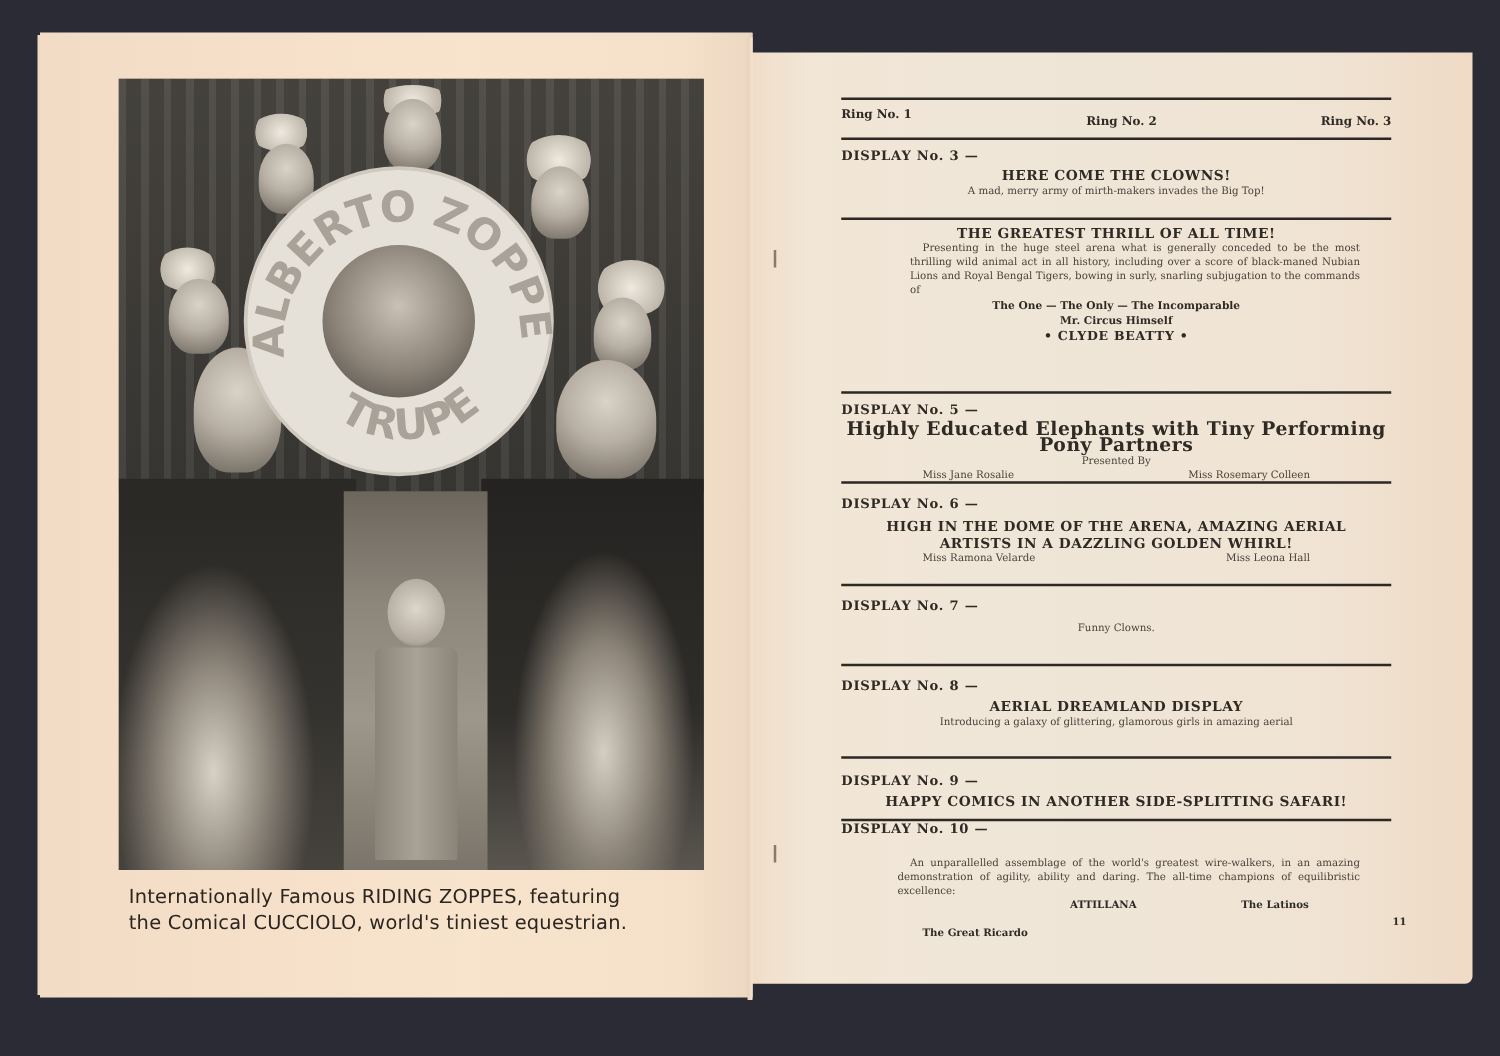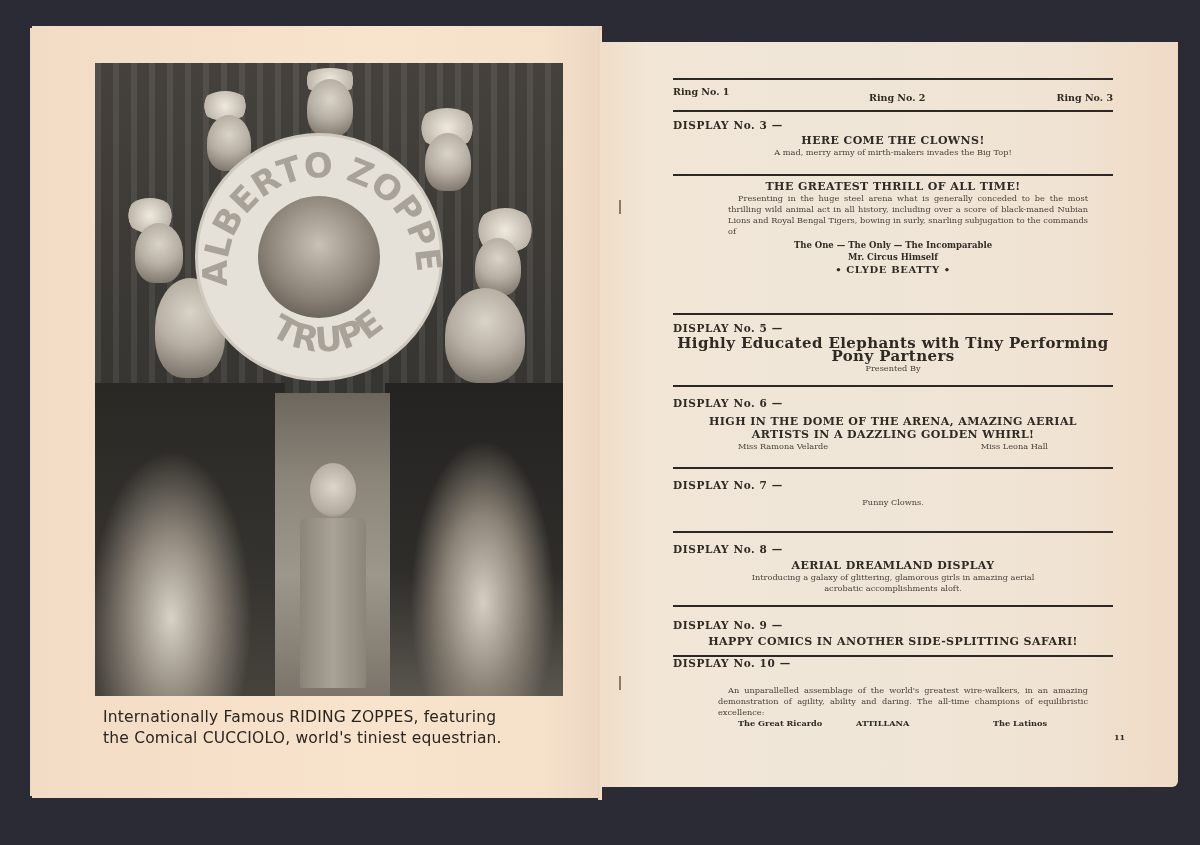--- a/index.html
+++ b/index.html
@@ -213,20 +213,24 @@
     <div class="centered-bold" style="margin-top:2px;">The One — The Only — The Incomparable</div>
     <div class="centered-bold">Mr. Circus Himself</div>
     <div class="star-name">• CLYDE BEATTY •</div>
   </div>
   <div class="rule"></div>
 
   <div class="display" style="height:70px;">
     <div class="display-no">DISPLAY No. 5 —</div>
     <div class="display-title" style="font-size:15px;">Highly Educated Elephants with Tiny Performing Pony Partners</div>
     <div class="display-desc">Presented By</div>
+    <div class="pair">
+      <span style="left:65px;">Miss Jane Rosalie</span>
+      <span style="right:65px;">Miss Rosemary Colleen</span>
+    </div>
   </div>
   <div class="rule"></div>
 
   <div class="display" style="height:80px;">
     <div class="display-no" style="padding-top:10px;height:28px;">DISPLAY No. 6 —</div>
     <div class="display-title">HIGH IN THE DOME OF THE ARENA, AMAZING AERIAL</div>
     <div class="display-title">ARTISTS IN A DAZZLING GOLDEN WHIRL!</div>
     <div class="pair">
       <span style="left:65px;">Miss Ramona Velarde</span>
       <span style="right:65px;">Miss Leona Hall</span>
@@ -237,34 +241,33 @@
   <div class="display" style="height:62px;">
     <div class="display-no" style="padding-top:10px;height:28px;">DISPLAY No. 7 —</div>
     <div class="display-desc">Funny Clowns.</div>
   </div>
   <div class="rule"></div>
 
   <div class="display" style="height:72px;">
     <div class="display-no" style="padding-top:10px;height:26px;">DISPLAY No. 8 —</div>
     <div class="display-title">AERIAL DREAMLAND DISPLAY</div>
     <div class="display-desc">Introducing a galaxy of glittering, glamorous girls in amazing aerial</div>
-    <div class="display-desc">acrobatic accomplishments aloft.</div>
   </div>
   <div class="rule"></div>
 
   <div class="display" style="height:48px;">
     <div class="display-no" style="padding-top:12px;height:28px;">DISPLAY No. 9 —</div>
     <div class="display-title">HAPPY COMICS IN ANOTHER SIDE-SPLITTING SAFARI!</div>
   </div>
   <div class="rule"></div>
 
   <div class="display" style="height:80px;">
     <div class="display-no" style="padding-top:0;height:28px;">DISPLAY No. 10 —</div>
     <div class="display-desc justify" style="padding:0 25px 0 45px;">An unparallelled assemblage of the world's greatest wire-walkers, in an amazing demonstration of agility, ability and daring. The all-time champions of equilibristic excellence:</div>
     <div class="pair" style="font-weight:bold;color:#2f2a24;">
-      <span style="left:65px;">The Great Ricardo</span>
+      <span style="left:65px;margin-top:23px;">The Great Ricardo</span>
       <span style="left:183px;">ATTILLANA</span>
       <span style="left:320px;">The Latinos</span>
     </div>
   </div>
 </div>
 
 <div class="page-number">11</div>
 
 </body></html>

